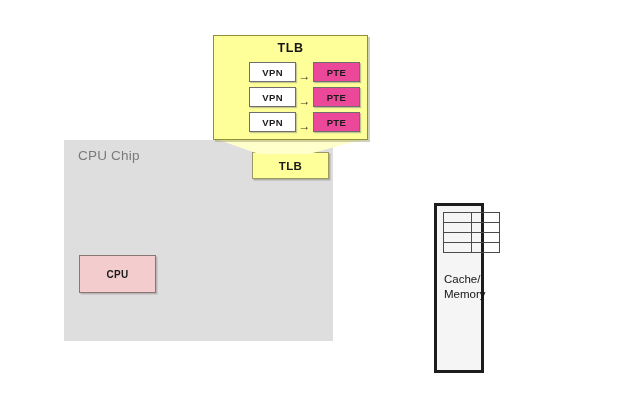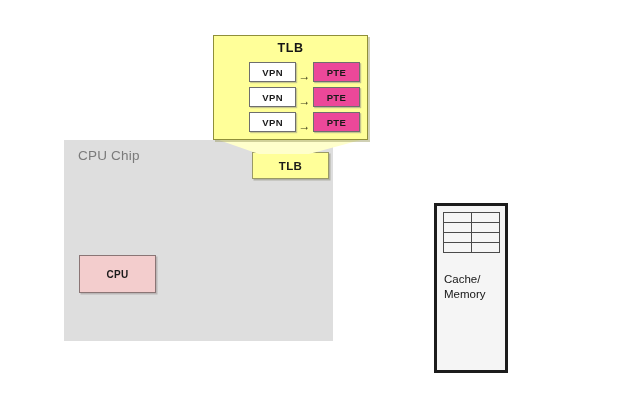--- a/index.html
+++ b/index.html
@@ -194,21 +194,21 @@
     color: #1a1a1a;
     letter-spacing: 0.3px;
     box-shadow: 1.2px 1.2px 0 rgba(120,120,130,0.45);
   }
 
   
   #cache-memory {
     position: absolute;
     left: 434px;
     top: 203px;
-    width: 74px;
+    width: 50px;
     height: 170px;
     background: #f5f5f5;
     border: 3px solid #1c1c1c;
     box-sizing: border-box;
   }
   #cache-table {
     position: absolute;
     left: 6px;
     top: 6px;
     width: 57px;

